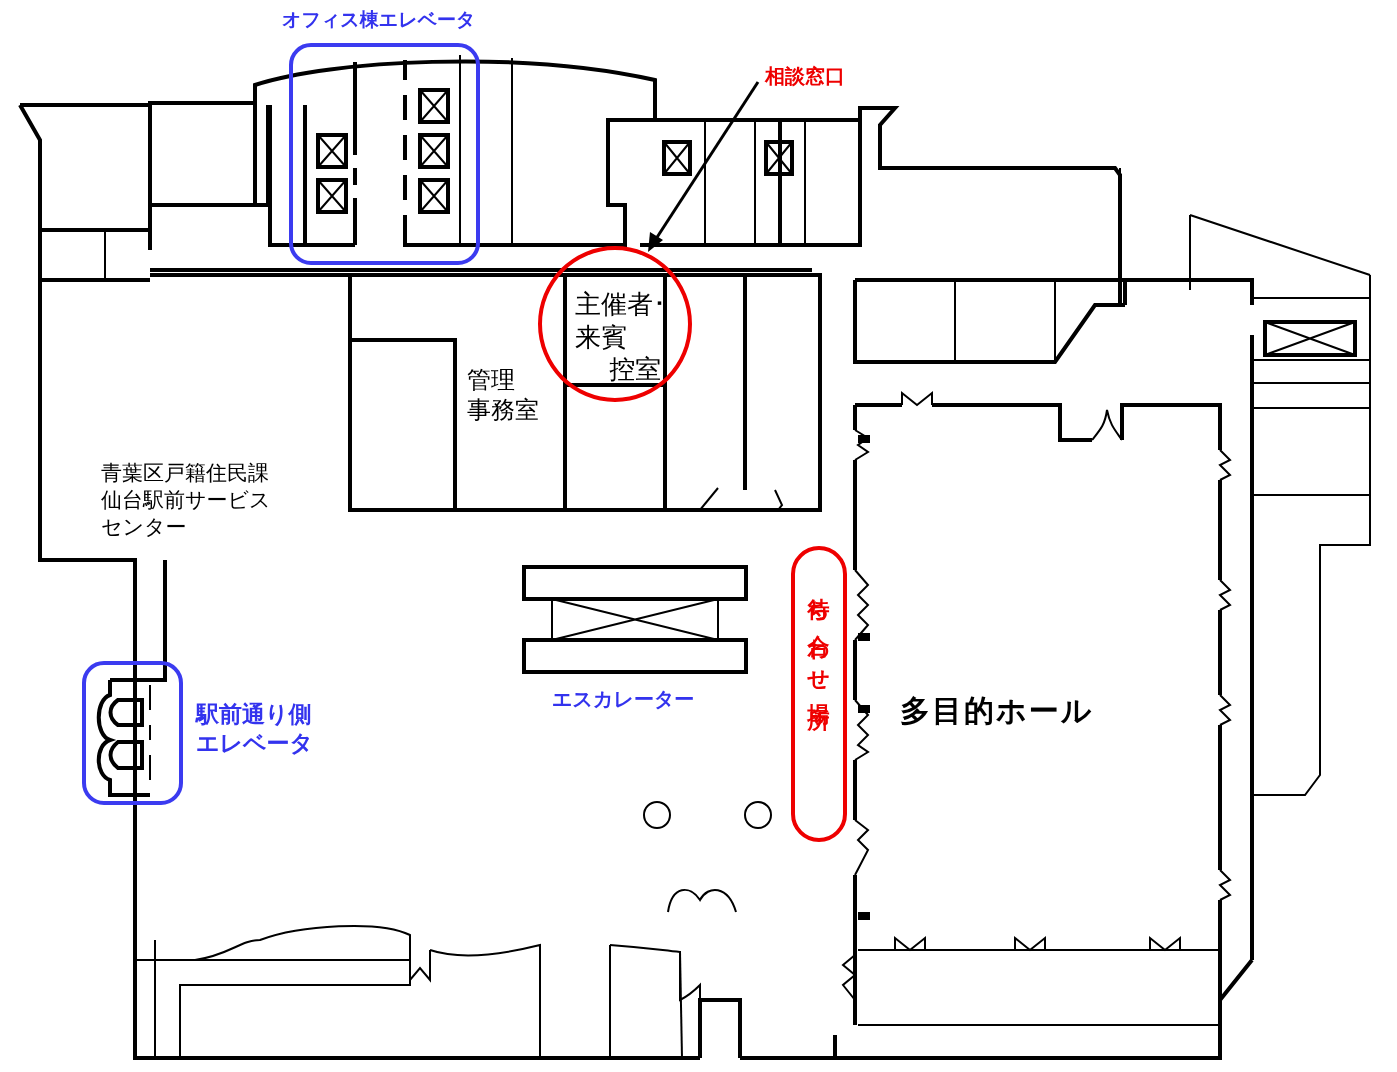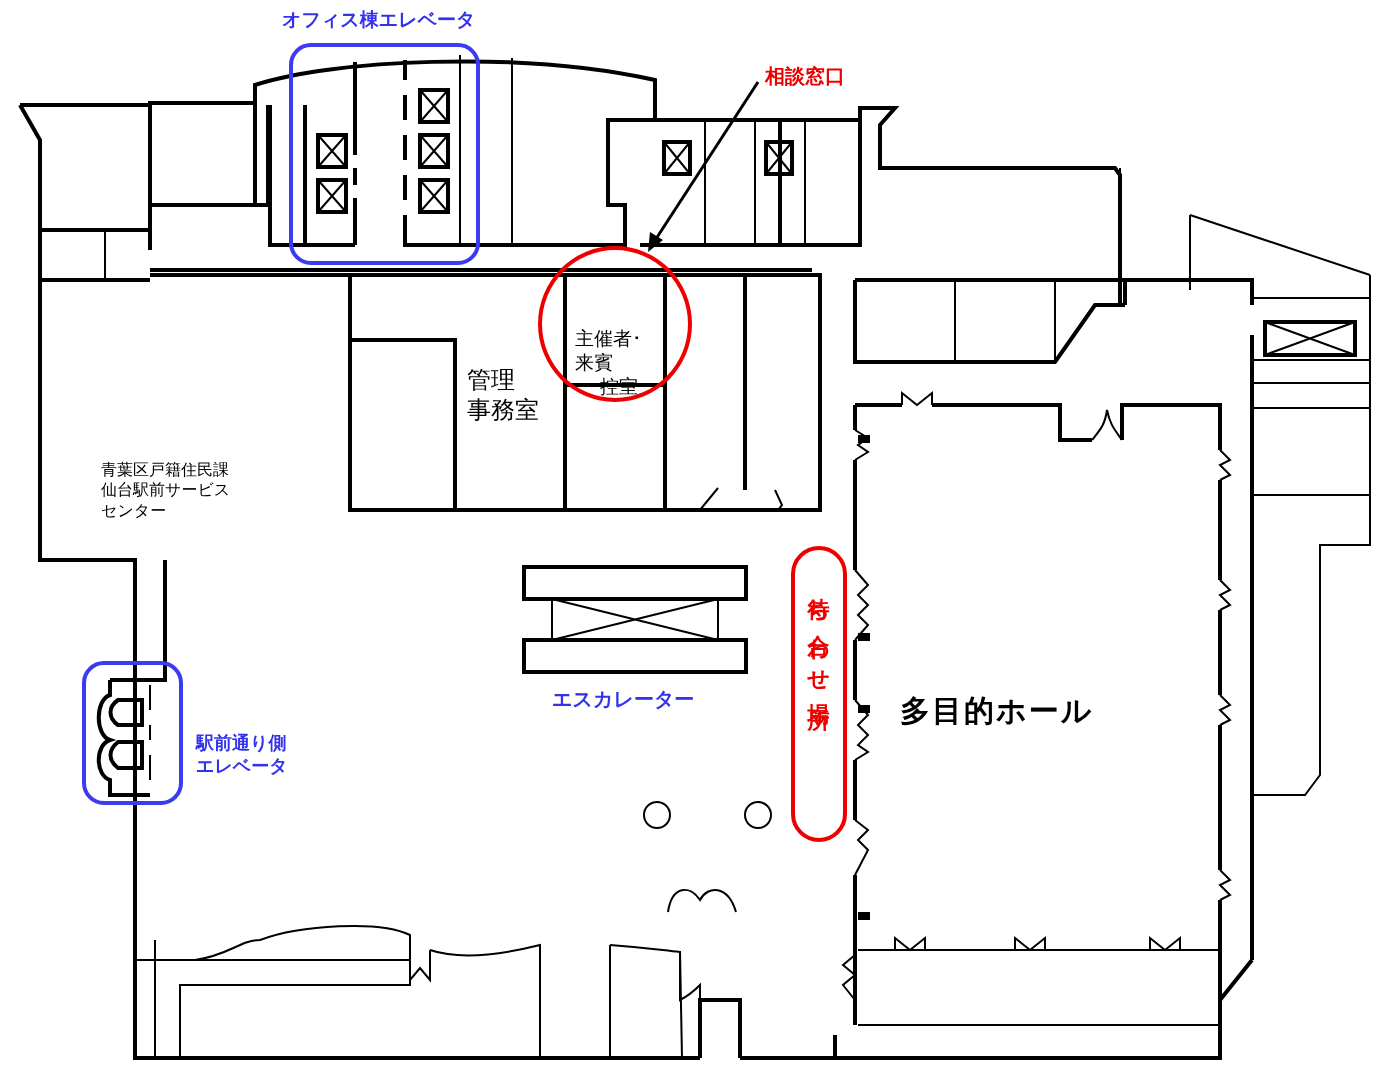--- a/index.html
+++ b/index.html
@@ -172,31 +172,31 @@
 
 <div class="hl-blue" style="left:289px; top:43px; width:191px; height:222px;"></div>
 <div class="hl-blue" style="left:82px; top:661px; width:101px; height:144px;"></div>
 <div class="hl-red-circle" style="left:538px; top:246px; width:154px; height:156px;"></div>
 <div class="hl-red-pill" style="left:791px; top:546px; width:56px; height:296px;"></div>
 
 <div class="label blue" style="left:274px; top:8px; font-size:19px;margin-left:8px;">オフィス棟エレベータ</div>
 
 <div class="label red" style="left:765px; top:56px; font-size:20px;margin-top:8px;">相談窓口</div>
 
-<div class="label black" style="left:575px; top:288px; font-size:19px; font-weight:normal; line-height:1.25;margin-top:39px;">主催者･
+<div class="label black" style="left:575px; top:288px; font-size:26px; font-weight:normal; line-height:1.25;">主催者･
 来賓
 　 控室</div>
 
 <div class="label black" style="left:467px; top:365px; font-size:24px; font-weight:normal; line-height:1.25;">管理
 事務室</div>
 
-<div class="label black" style="left:101px; top:460px; font-size:16px; font-weight:normal; line-height:1.28;">青葉区戸籍住民課
+<div class="label black" style="left:101px; top:460px; font-size:21px; font-weight:normal; line-height:1.28;">青葉区戸籍住民課
 仙台駅前サービス
 センター</div>
 
-<div class="label blue" style="left:196px; top:732px; font-size:18px; line-height:1.25;">駅前通り側
+<div class="label blue" style="left:196px; top:700px; font-size:23px; line-height:1.25;">駅前通り側
 エレベータ</div>
 
 <div class="label blue" style="left:552px; top:689px; font-size:20px;font-family:Liberation Mono, monospace;">エスカレーター</div>
 
 <div class="label red vert" style="left:805px; top:580px; font-size:22px;">待ち合わせ場所</div>
 
 <div class="label black" style="left:900px; top:693px; font-size:30px; letter-spacing:2px;">多目的ホール</div>
 
 </body></html>

